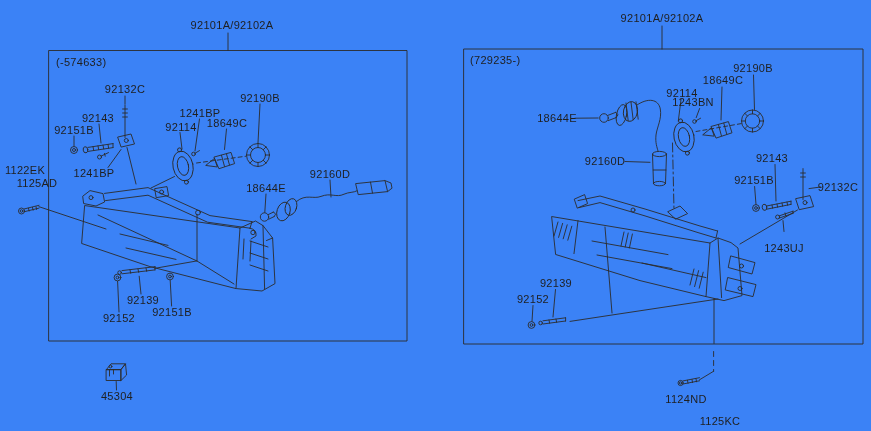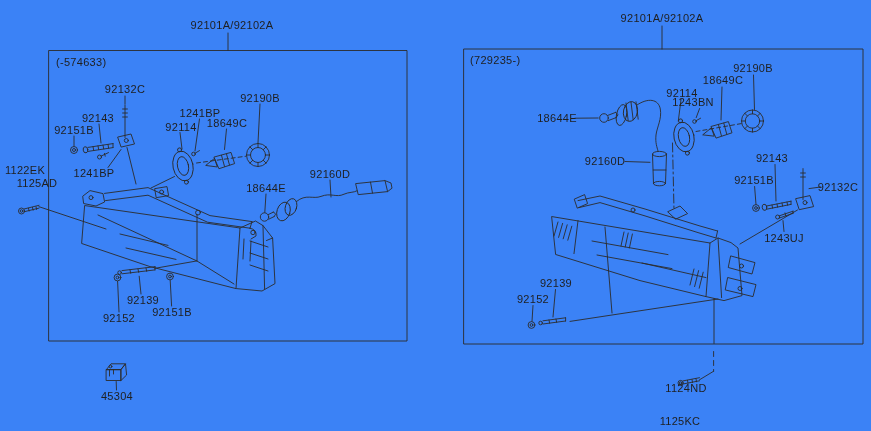--- a/index.html
+++ b/index.html
@@ -210,19 +210,19 @@
 <div class="lbl lbl-start" style="left:470px;top:60px">(729235-)</div>
 <div class="lbl" style="left:557px;top:118px">18644E</div>
 <div class="lbl" style="left:605px;top:161px">92160D</div>
 <div class="lbl" style="left:682px;top:93px">92114</div>
 <div class="lbl" style="left:693px;top:102px">1243BN</div>
 <div class="lbl" style="left:723px;top:80px">18649C</div>
 <div class="lbl" style="left:753px;top:68px">92190B</div>
 <div class="lbl" style="left:772px;top:158px">92143</div>
 <div class="lbl" style="left:754px;top:180px">92151B</div>
 <div class="lbl" style="left:838px;top:187px">92132C</div>
-<div class="lbl" style="left:784px;top:238px">1243UJ</div>
+<div class="lbl" style="left:784px;top:248px">1243UJ</div>
 <div class="lbl" style="left:556px;top:283px">92139</div>
 <div class="lbl" style="left:533px;top:299px">92152</div>
-<div class="lbl" style="left:686px;top:388px">1124ND</div>
-<div class="lbl" style="left:680px;top:421px">1125KC</div>
+<div class="lbl" style="left:686px;top:399px">1124ND</div>
+<div class="lbl" style="left:720px;top:421px">1125KC</div>
 
 </div>
 
 </body></html>

